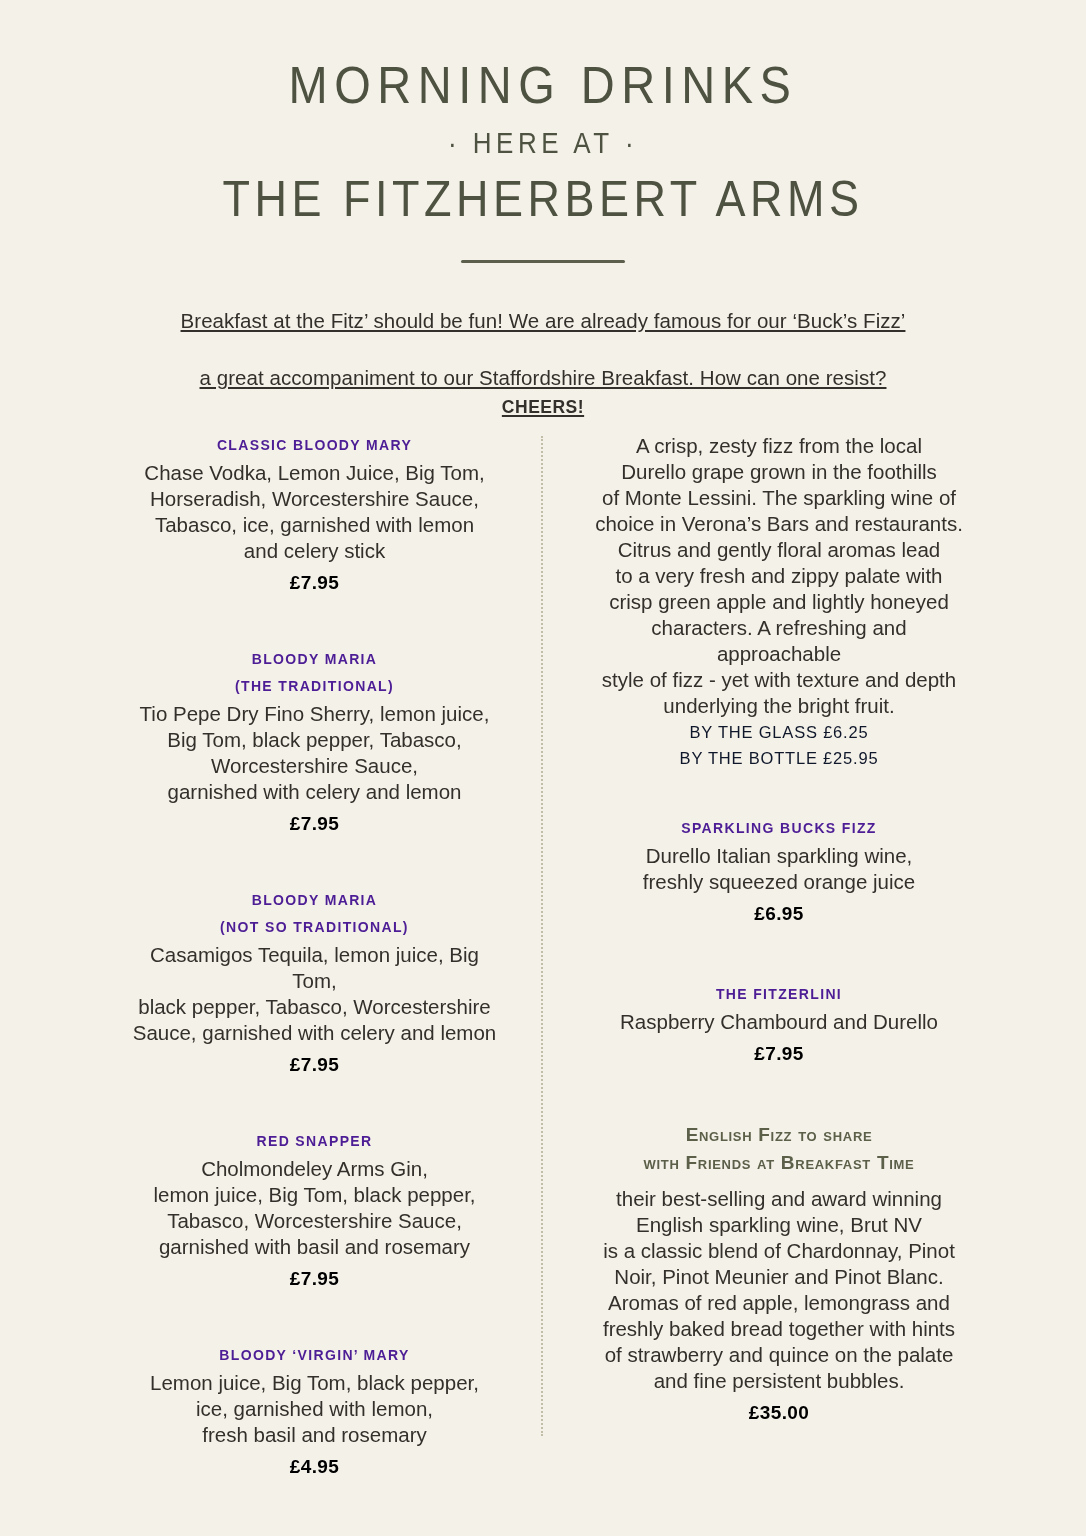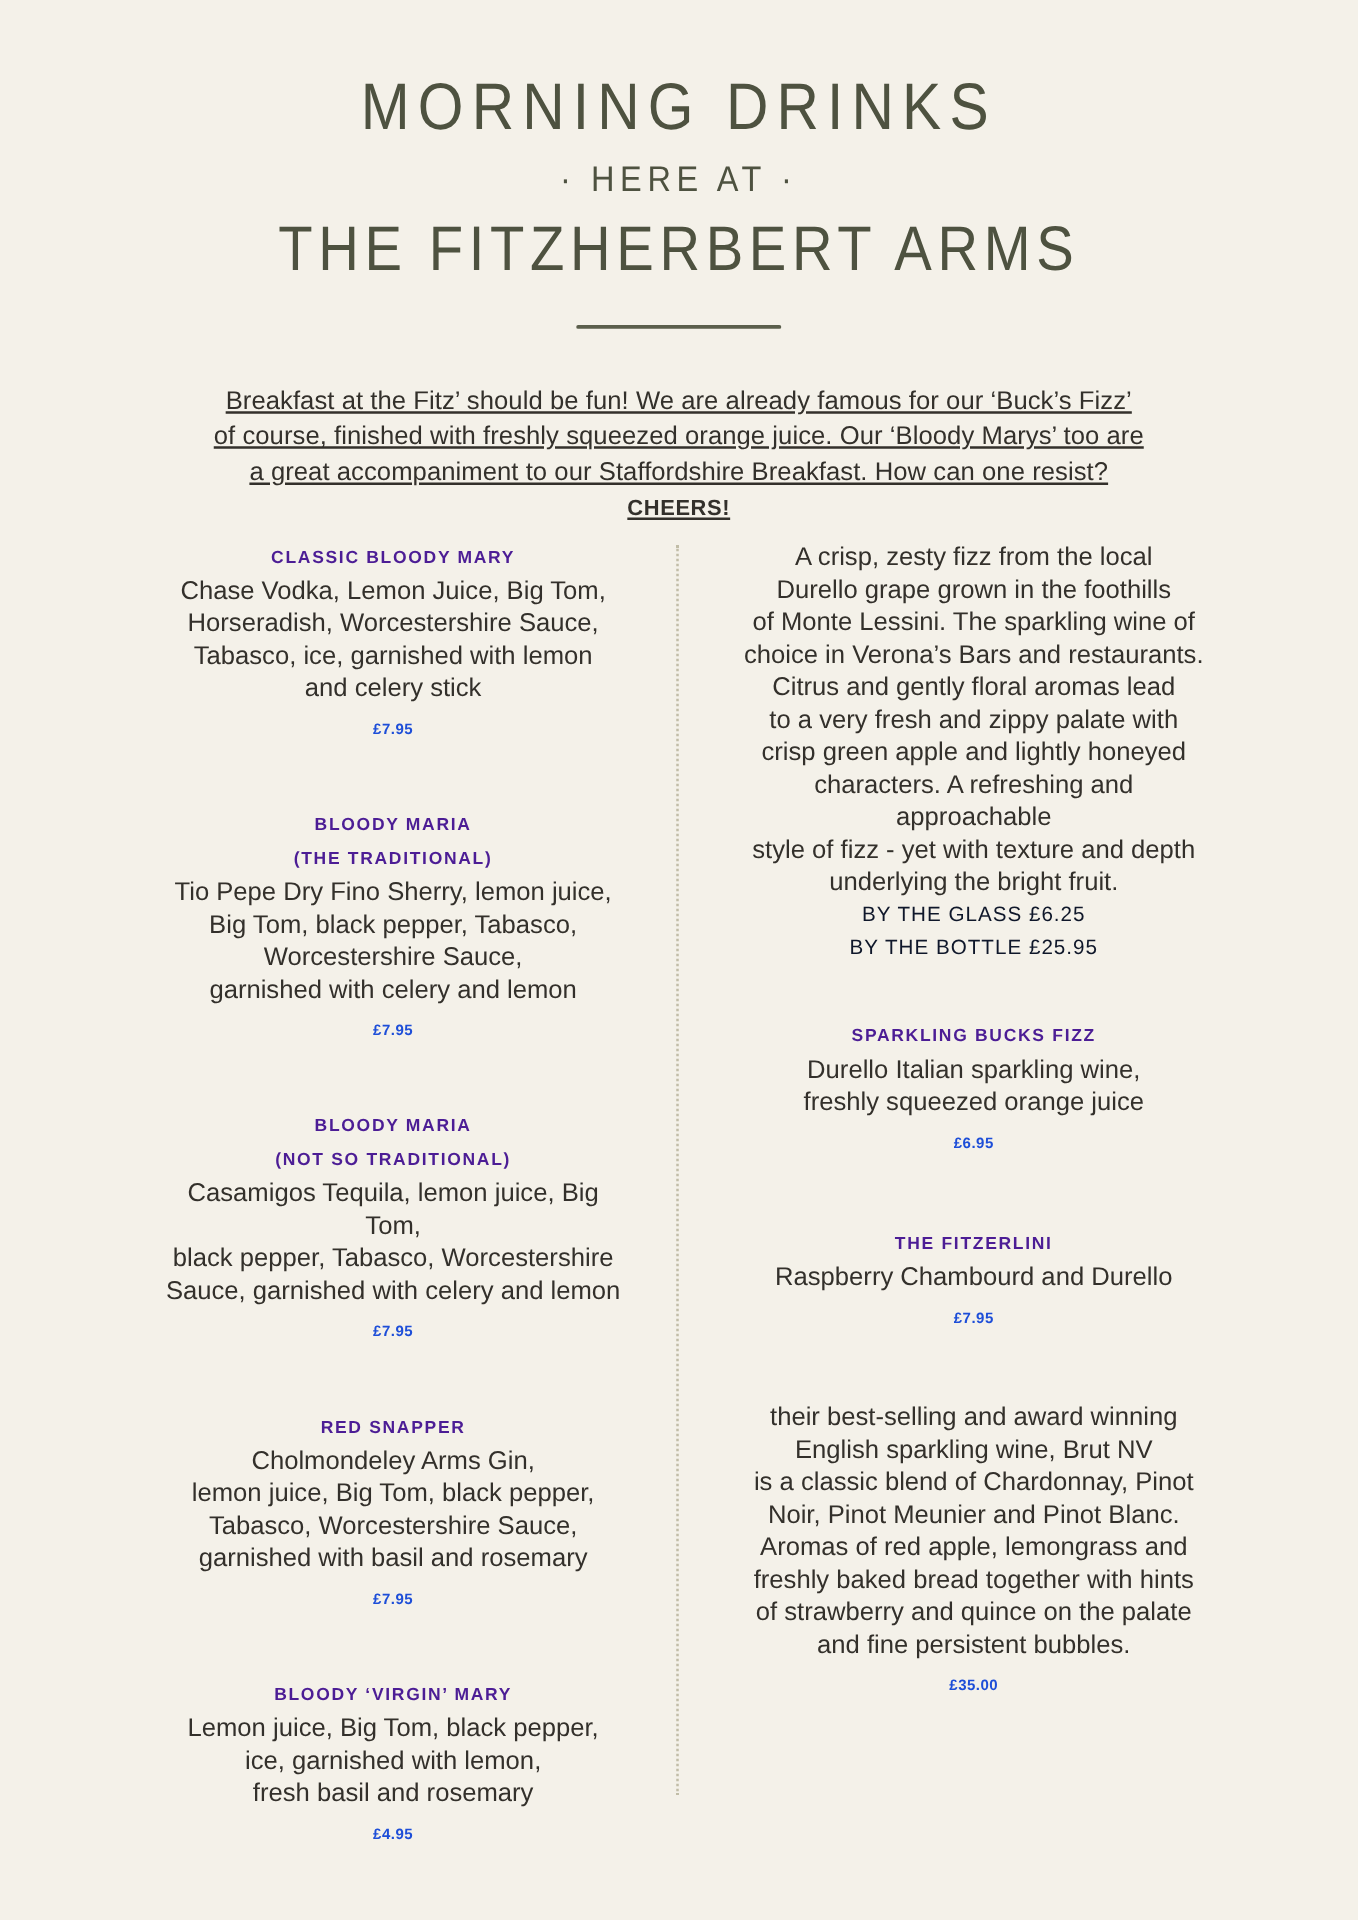--- a/index.html
+++ b/index.html
@@ -131,24 +131,24 @@
     line-height: 27px;
     text-transform: uppercase;
   }
   .item-desc {
     font-size: 20.5px;
     line-height: 26px;
     color: #33302b;
     margin-top: 1px;
   }
   .item-price {
-    font-size: 12px;
+    font-size: 19px;
     font-weight: bold;
     letter-spacing: 0.4px;
-    color: #1d4ed8;
+    color: #000000;
     margin-top: 8px;
     line-height: 22px;
   }
   .price-line {
     font-size: 16.5px;
     font-weight: normal;
     letter-spacing: 0.8px;
     color: #0f172a;
     line-height: 26px;
     text-transform: uppercase;
@@ -181,21 +181,21 @@
     <div class="title-main">MORNING DRINKS</div>
     <div class="title-sub">· HERE AT ·</div>
     <div class="title-venue">THE FITZHERBERT ARMS</div>
     <div class="rule-wrap">
       <div class="rule"></div>
     </div>
   </div>
 
   <div class="intro">
     <span>Breakfast at the Fitz’ should be fun! We are already famous for our ‘Buck’s Fizz’</span><br>
-    <span>of course, finished with freshly squeezed orange juice. Our ‘Bloody Marys’ too are</span><br>
+    <br>
     <span>a great accompaniment to our Staffordshire Breakfast. How can one resist?</span>
     <span class="cheers">CHEERS!</span>
   </div>
 
   <div class="divider"></div>
 
   <div class="columns">
 
     <div class="col col-left">
       <div class="item gap-lg">
@@ -235,20 +235,24 @@
         <div class="item-name">SPARKLING BUCKS FIZZ</div>
         <div class="item-desc">Durello Italian sparkling wine,<br>freshly squeezed orange juice</div>
         <div class="item-price">£6.95</div>
       </div>
       <div class="item gap-xl">
         <div class="item-name">THE FITZERLINI</div>
         <div class="item-desc">Raspberry Chambourd and Durello</div>
         <div class="item-price">£7.95</div>
       </div>
 
+      <div class="section-head">
+        <div>English Fizz to share</div>
+        <div>with Friends at Breakfast Time</div>
+      </div>
 
       <div class="item">
         <div class="item-desc">their best-selling and award winning<br>English sparkling wine, Brut NV<br>is a classic blend of  Chardonnay, Pinot<br>Noir, Pinot Meunier and Pinot Blanc.<br>Aromas of red apple, lemongrass and<br>freshly baked bread  together with hints<br>of strawberry and quince on the palate<br>and fine persistent bubbles.</div>
         <div class="item-price">£35.00</div>
       </div>
     </div>
 
   </div>
 </div>
 

